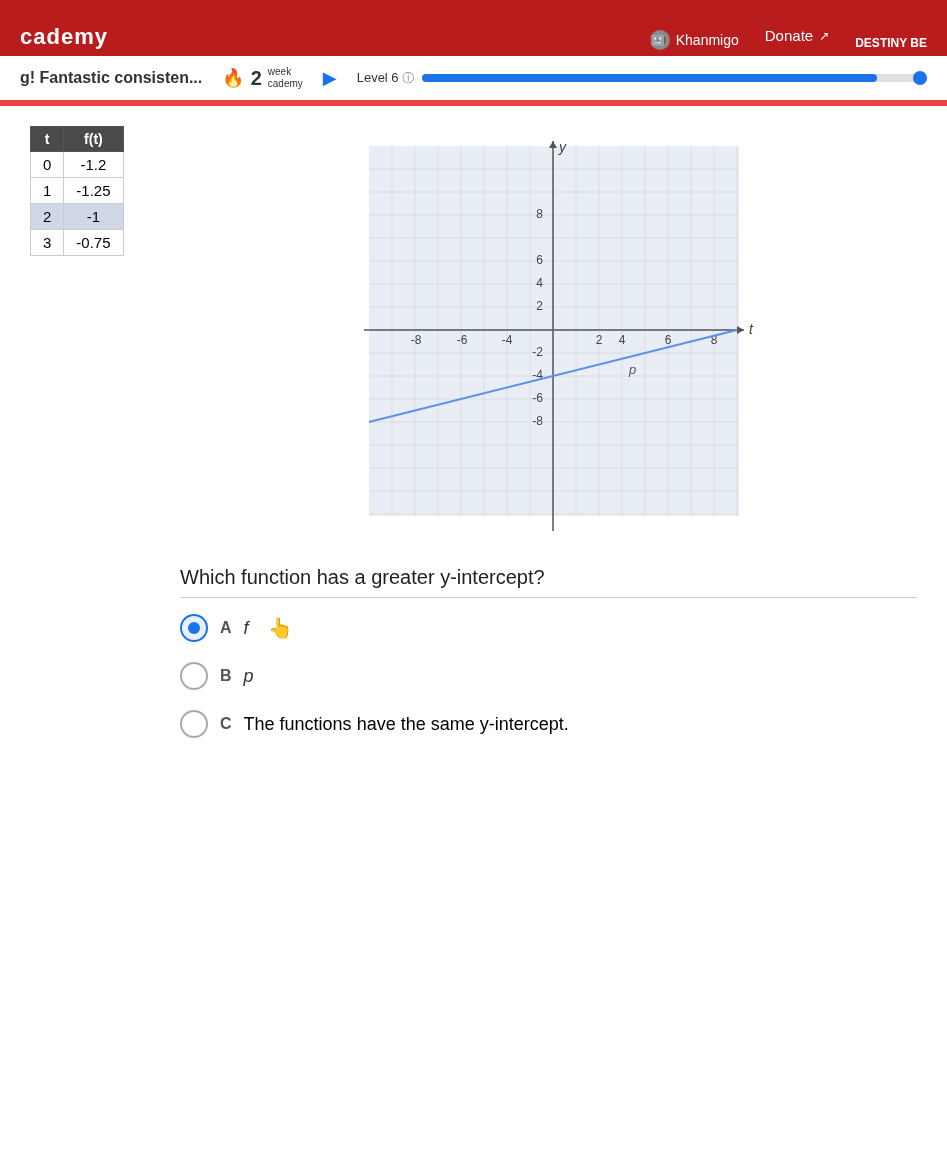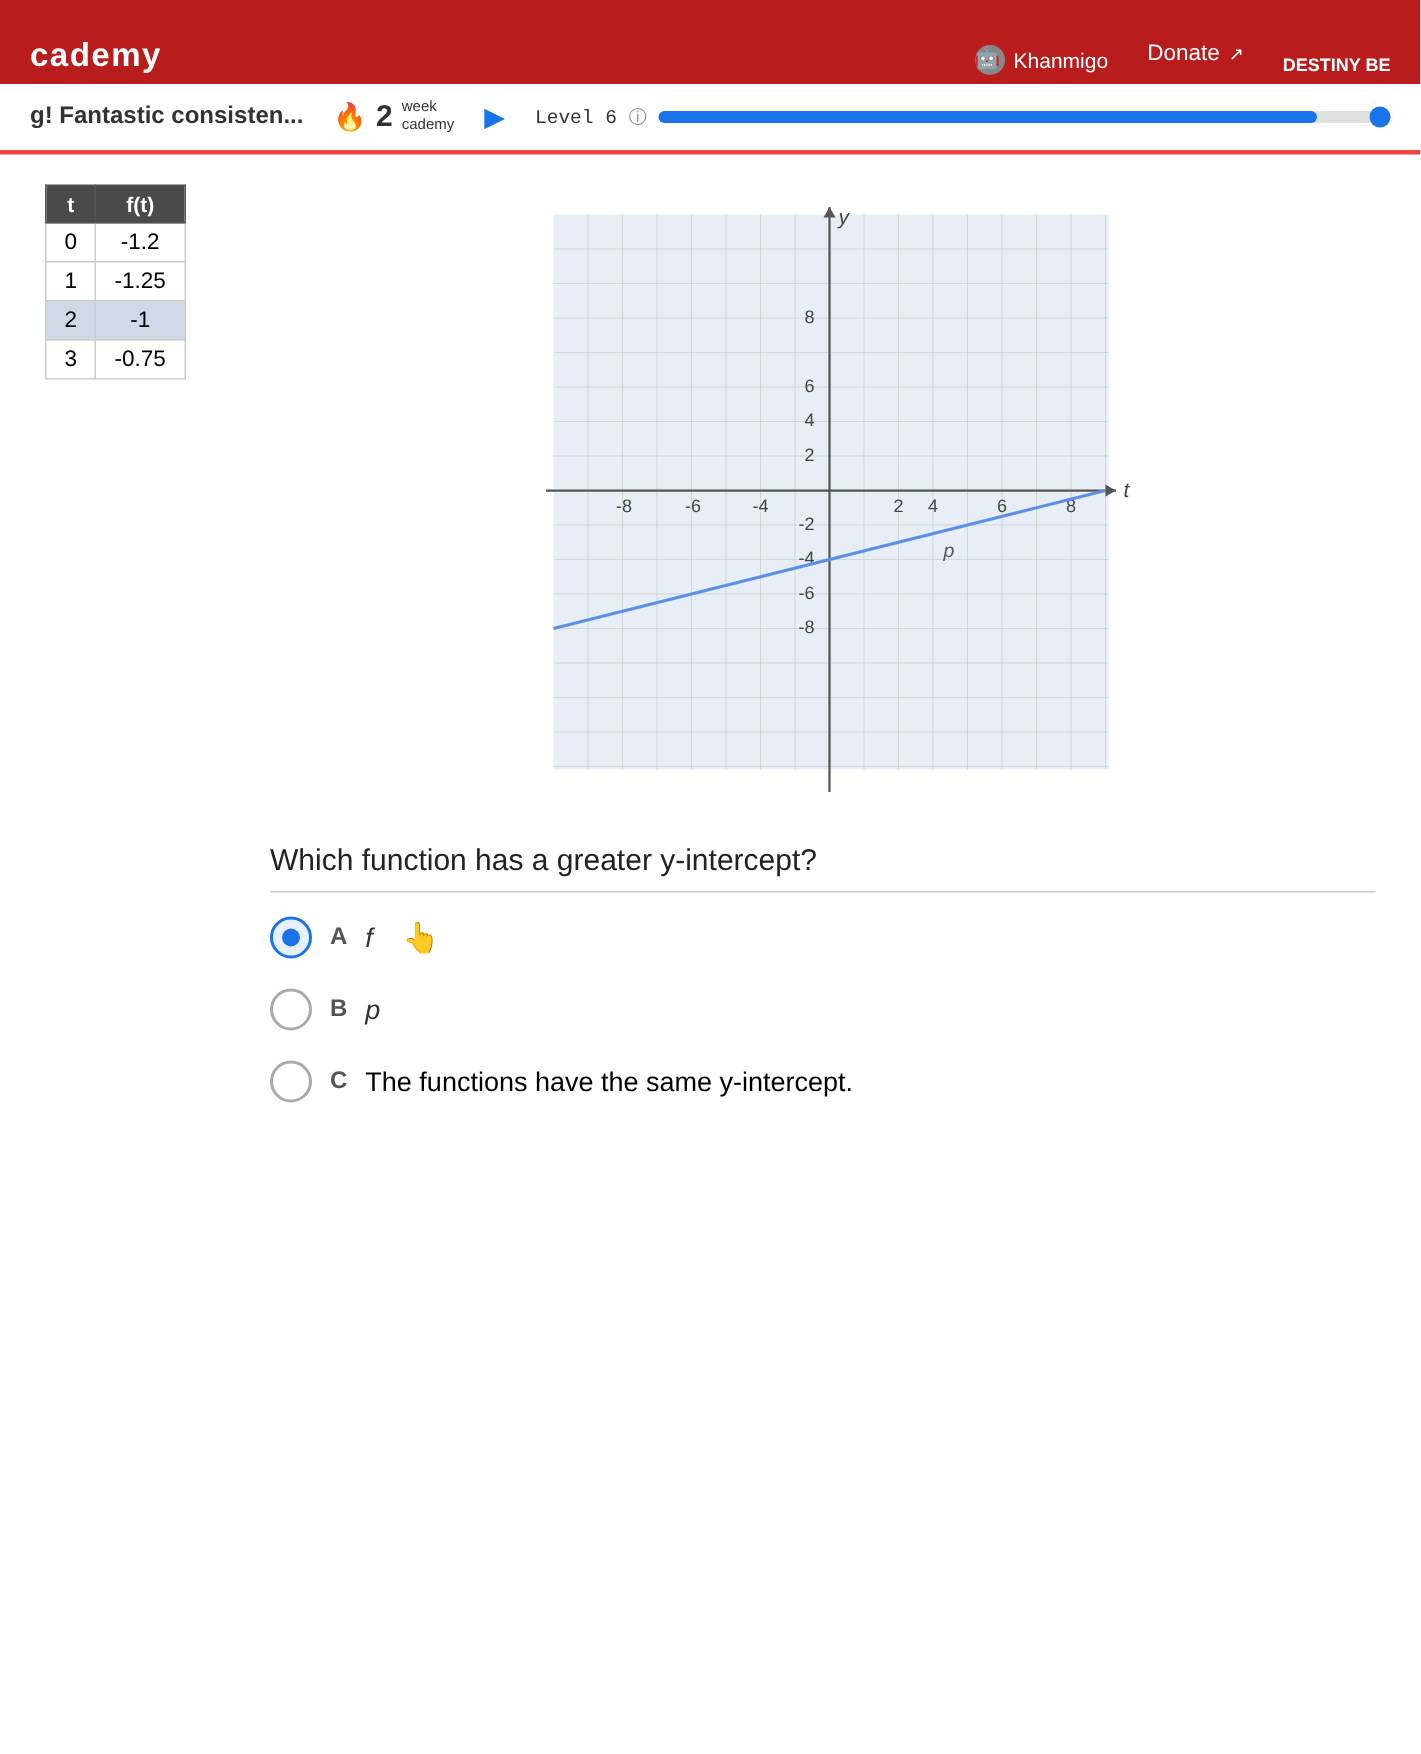--- a/index.html
+++ b/index.html
@@ -54,21 +54,21 @@
       cursor: pointer;
     }
 
     
     .subheader {
       background: #fff;
       padding: 10px 20px;
       display: flex;
       align-items: center;
       gap: 20px;
-      border-bottom: 3px solid #ef4444;
+      border-bottom: 6px solid #ef4444;
     }
     .title-text {
       font-size: 16px;
       font-weight: 600;
       color: #333;
     }
     .streak-badge {
       display: flex;
       align-items: center;
       gap: 6px;
@@ -84,21 +84,21 @@
       cursor: pointer;
       color: #1a73e8;
       font-size: 18px;
     }
     .level-section {
       display: flex;
       align-items: center;
       gap: 8px;
       flex: 1;
     }
-    .level-text { font-size: 13px; color: #333; font-family: Liberation Mono, monospace; }
+    .level-text { font-size: 13px; color: #333; }
     .level-bar-container {
       flex: 1;
       height: 8px;
       background: #e0e0e0;
       border-radius: 4px;
       position: relative;
     }
     .level-bar-fill {
       position: absolute;
       left: 0; top: 0; bottom: 0;

